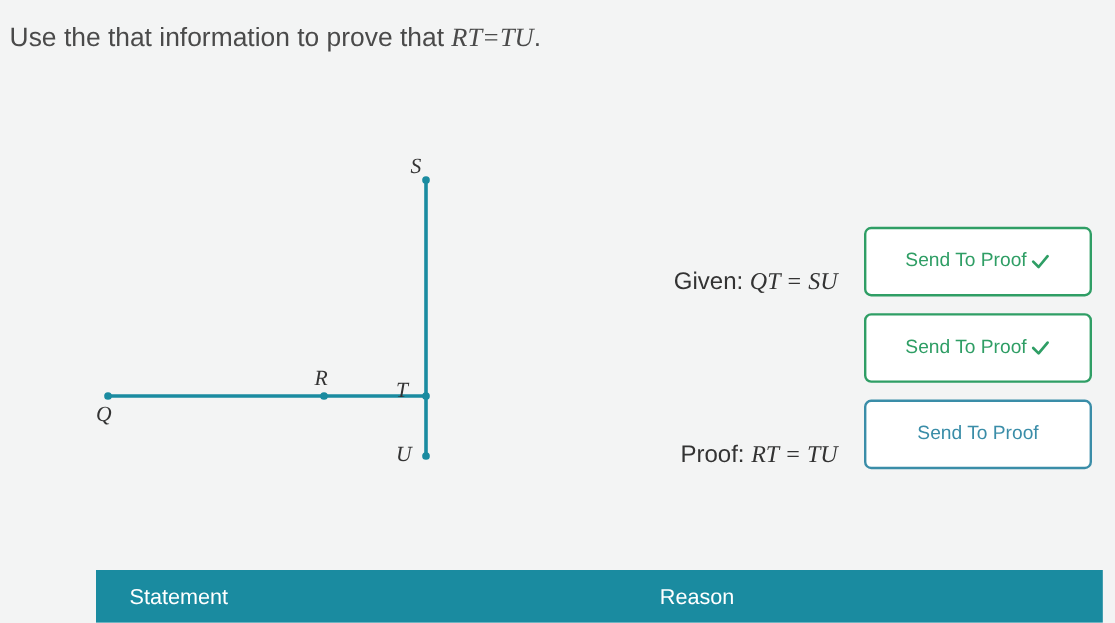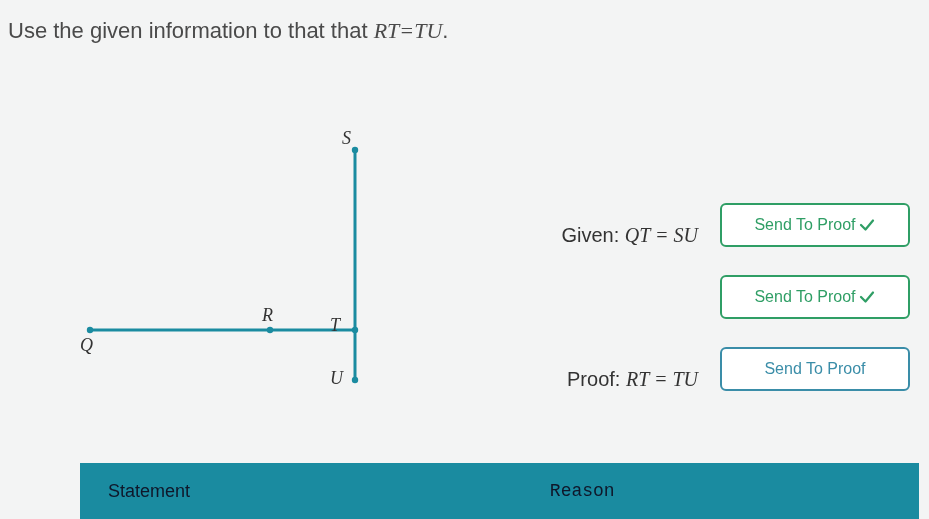--- a/index.html
+++ b/index.html
@@ -50,21 +50,21 @@
   .eq-wrap {
     width: 200px;
     text-align: right;
     font-size: 20px;
     color: #333;
   }
   .eq-wrap .label { font-family: Arial, sans-serif; }
   .eq-wrap .math { font-style: italic; font-family: "Times New Roman", Georgia, serif; }
   .btn {
     width: 190px;
-    height: 44px;
+    height: 58px;
     border: 2px solid #2f9e65;
     border-radius: 6px;
     background: #fff;
     color: #2f9e65;
     font-size: 16px;
     display: flex;
     align-items: center;
     justify-content: center;
     gap: 2px;
     cursor: pointer;
@@ -74,35 +74,35 @@
     border-color: #3a8da8;
     color: #3a8da8;
   }
   .check { width: 18px; height: 18px; }
 
   .table-header {
     position: absolute;
     left: 80px;
     right: 10px;
     bottom: 0;
-    height: 56px;
+    height: 44px;
     background: #1a8ba0;
-    color: #0f172a;
+    color: #ffffff;
     display: flex;
     align-items: center;
     font-size: 18px;
   }
   .th-statement { flex: 0 0 56%; padding-left: 28px; }
-  .th-reason { flex: 1 1 auto; font-family: Liberation Mono, monospace; }
+  .th-reason { flex: 1 1 auto; }
 </style>
 </head>
 <body>
 
 <div class="prompt">
-  <span>Use the given information to that that </span><span class="math">RT=TU</span><span>.</span>
+  <span>Use the that information to prove that </span><span class="math">RT=TU</span><span>.</span>
 </div>
 
 <div class="diagram">
   <svg width="300" height="260">
 
     <line x1="10" y1="190" x2="275" y2="190" stroke="#1a8ba0" stroke-width="3"></line>
 
     <line x1="275" y1="10" x2="275" y2="240" stroke="#1a8ba0" stroke-width="3"></line>
 
     <circle cx="10" cy="190" r="3.2" fill="#1a8ba0"></circle>

